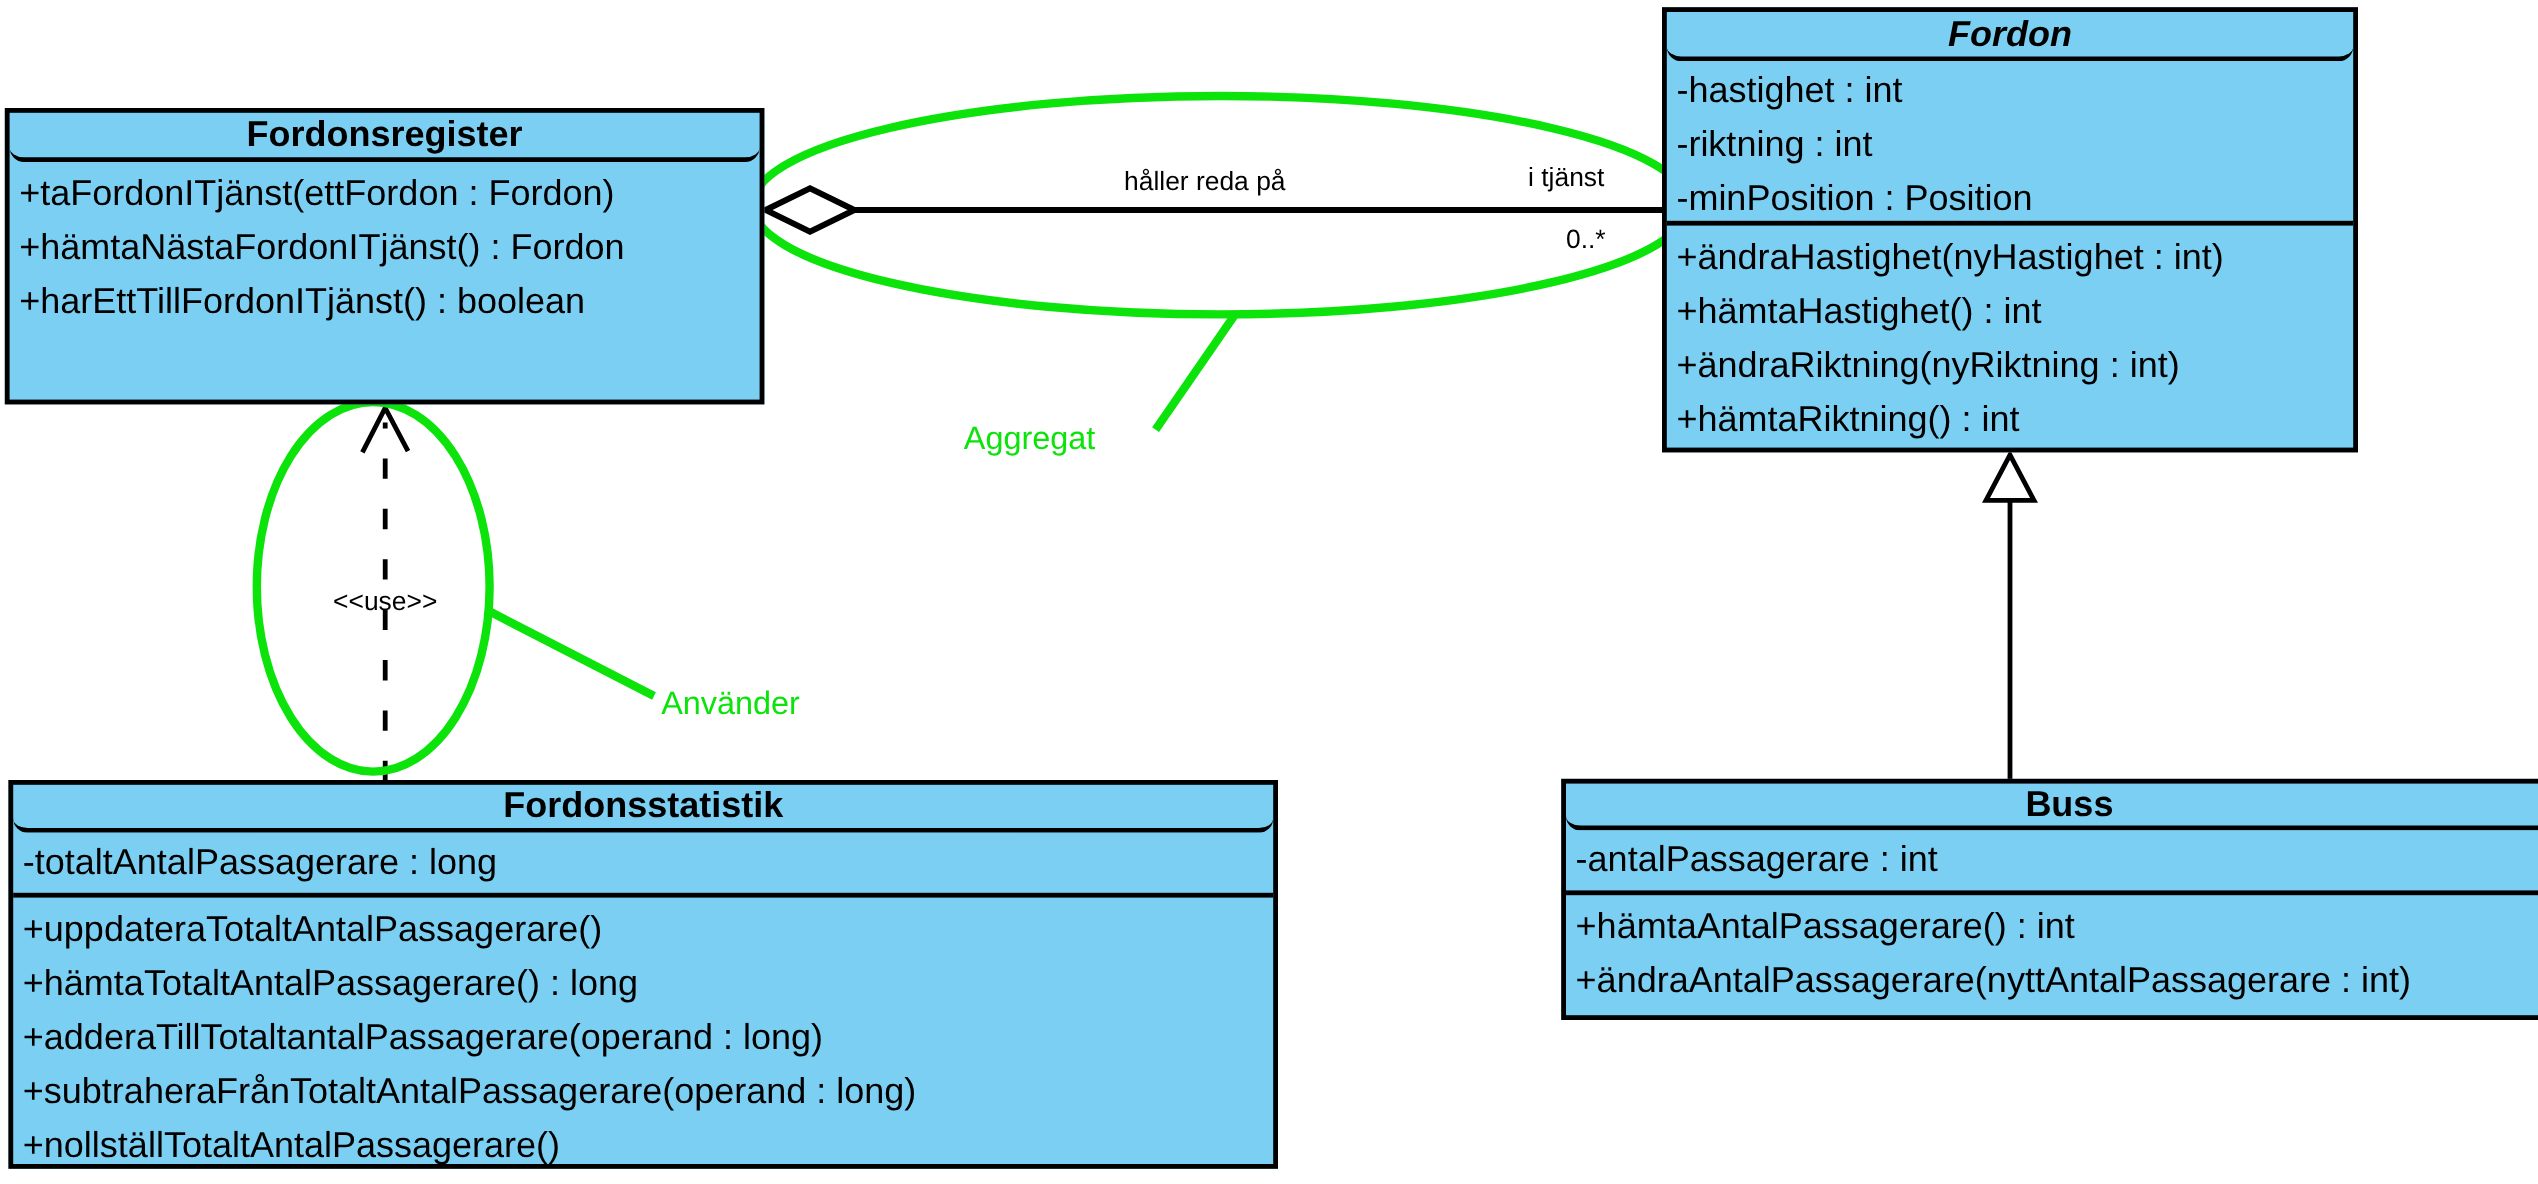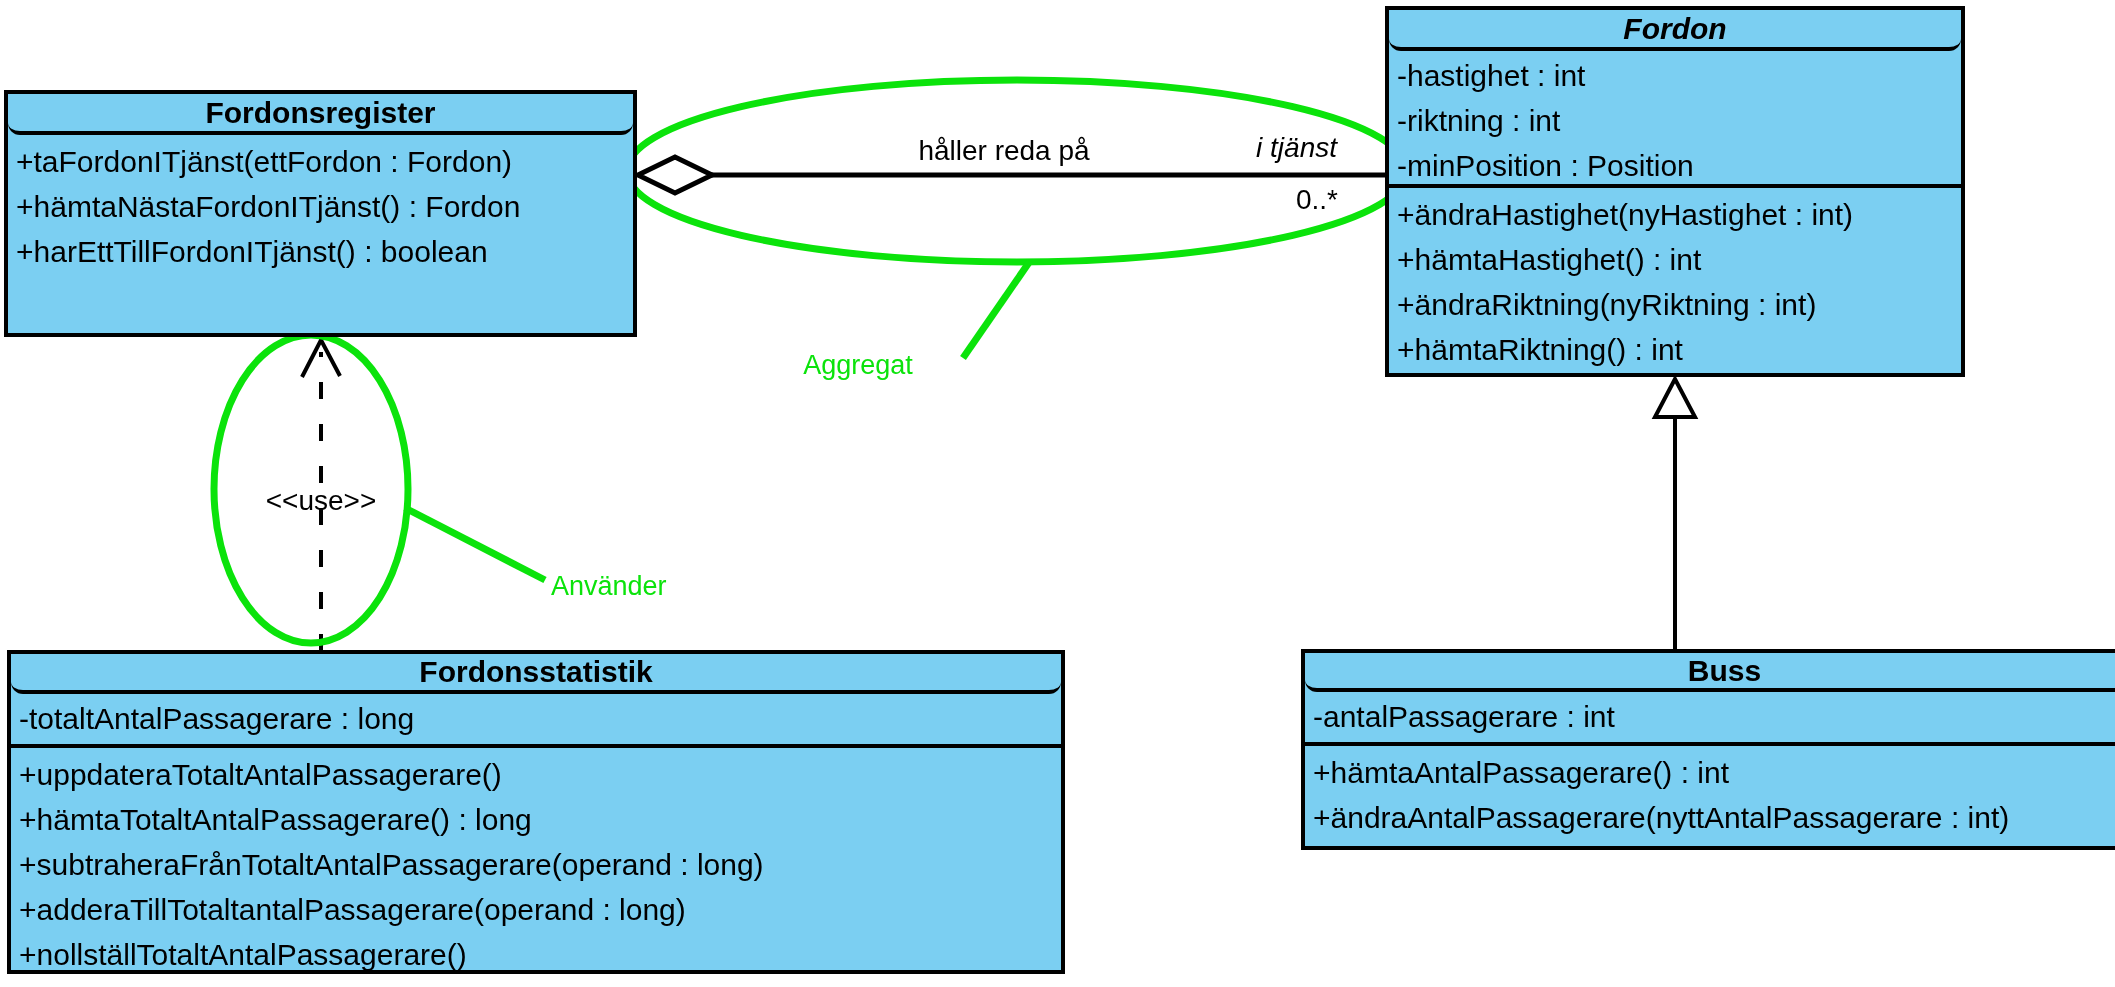--- a/index.html
+++ b/index.html
@@ -45,21 +45,21 @@
   .uml-methods {
     padding: 4px 8px 2px 8px;
     flex: 1 1 auto;
   }
   .uml-line {
     line-height: 45px;
     white-space: nowrap;
   }
   .edge-label {
     position: absolute;
-    font-size: 28px;
+    font-size: 22px;
     line-height: 34px;
     white-space: nowrap;
   }
   .note-label {
     position: absolute;
     font-size: 27px;
     line-height: 30px;
     color: #0be30b;
     white-space: nowrap;
   }
@@ -111,38 +111,38 @@
   </div>
 
   <div class="uml-class" style="left:7px; top:650px; width:1058px; height:324px;">
     <div class="uml-title" style="height:36px;">Fordonsstatistik</div>
     <div class="uml-attrs" style="height:46px;">
       <div class="uml-line">-totaltAntalPassagerare : long</div>
     </div>
     <div class="uml-methods">
       <div class="uml-line">+uppdateraTotaltAntalPassagerare()</div>
       <div class="uml-line">+hämtaTotaltAntalPassagerare() : long</div>
+      <div class="uml-line">+adderaTillTotaltantalPassagerare(operand : long)</div>
       <div class="uml-line">+subtraheraFrånTotaltAntalPassagerare(operand : long)</div>
-      <div class="uml-line">+adderaTillTotaltantalPassagerare(operand : long)</div>
       <div class="uml-line">+nollställTotaltAntalPassagerare()</div>
     </div>
   </div>
 
   <div class="uml-class" style="left:1301px; top:649px; width:847px; height:201px;">
     <div class="uml-title" style="height:35px;">Buss</div>
     <div class="uml-attrs" style="height:46px;">
       <div class="uml-line">-antalPassagerare : int</div>
     </div>
     <div class="uml-methods">
       <div class="uml-line">+hämtaAntalPassagerare() : int</div>
       <div class="uml-line">+ändraAntalPassagerare(nyttAntalPassagerare : int)</div>
     </div>
   </div>
 
   <div class="edge-label" style="left:854px; top:134px; width:300px; text-align:center;">håller reda på</div>
-  <div class="edge-label" style="left:1187px; top:131px; width:150px; text-align:right;font-style:italic;">i tjänst</div>
+  <div class="edge-label" style="left:1187px; top:131px; width:150px; text-align:right;">i tjänst</div>
   <div class="edge-label" style="left:1238px; top:183px; width:100px; text-align:right;">0..*</div>
   <div class="edge-label" style="left:221px; top:484px; width:200px; text-align:center;">&lt;&lt;use&gt;&gt;</div>
 
   <div class="note-label" style="left:758px; top:350px; width:200px; text-align:center;">Aggregat</div>
   <div class="note-label" style="left:551px; top:571px; width:220px; text-align:left;">Använder</div>
 
 </div>
 
 </body></html>

